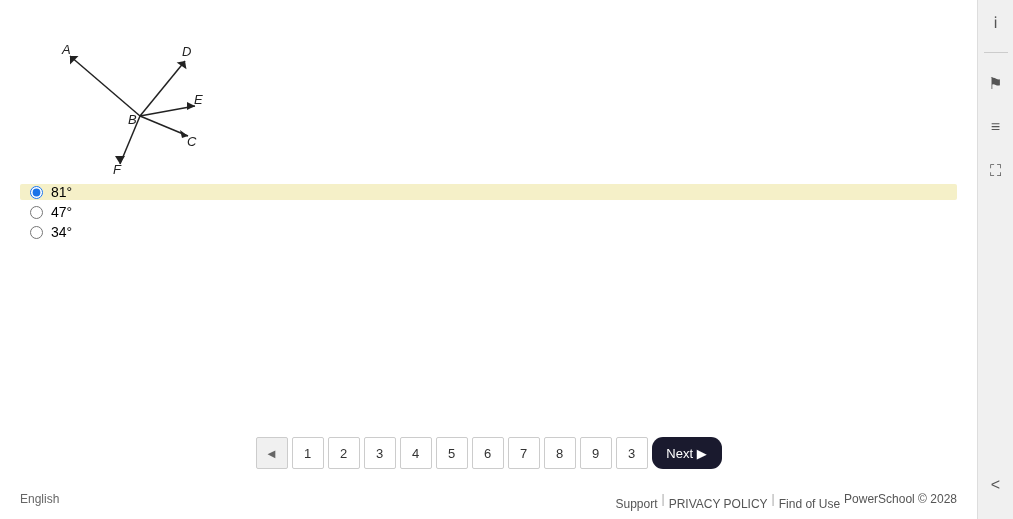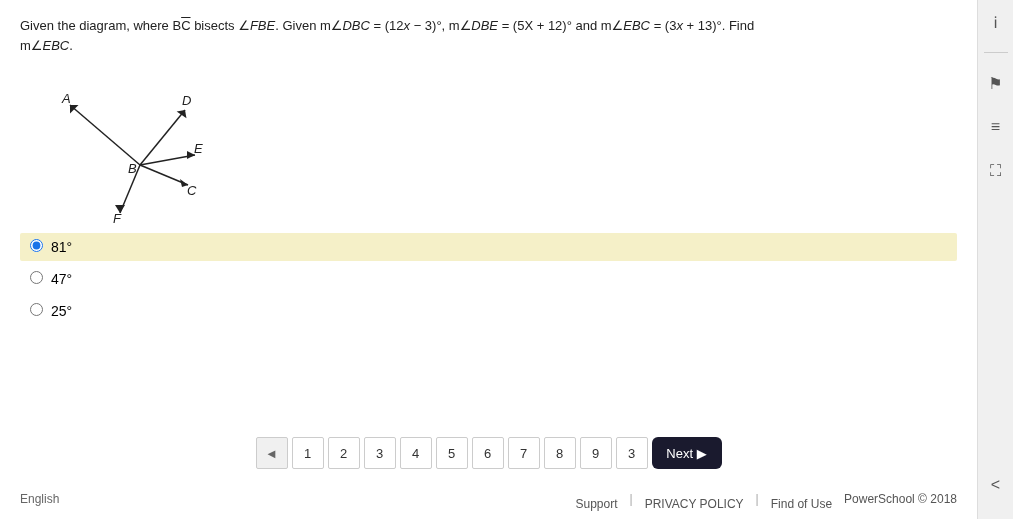--- a/index.html
+++ b/index.html
@@ -39,22 +39,22 @@
       margin-bottom: 8px;
     }
 
     
     .answer-choices {
       margin-top: 8px;
     }
 
     .answer-choice {
       display: flex;
-      align-items: flex-start;
-      padding: 6px 10px;
+      align-items: center;
+      padding: 0 10px;
       margin-bottom: 4px;
       font-size: 14px;
       cursor: pointer;
       border-radius: 2px;
     }
 
     .answer-choice.selected {
       background: #f5f0c8;
     }
 
@@ -93,36 +93,36 @@
       background: #f0f0f0;
       color: #666;
     }
 
     .page-btn.next-btn {
       background: #1a1a2e;
       color: #fff;
       width: 70px;
       border: none;
       font-size: 13px;
-      border-radius: 6px;
+      border-radius: 11px;
       gap: 4px;
     }
 
     
     .footer {
       position: absolute;
       bottom: 8px;
       left: 0;
       right: 0;
       display: flex;
       justify-content: flex-end;
       padding: 0 20px;
       font-size: 12px;
       color: #555;
-      gap: 12px;
+      gap: 4px;
       align-items: center;
     }
 
     .footer-left {
       margin-right: auto;
       color: #666;
     }
 
     .footer a {
       color: #555;
@@ -168,24 +168,20 @@
     .diagram-svg {
       width: 200px;
       height: 160px;
     }
   </style>
 </head>
 <body>
 
 <div class="main-content">
 
-  <div class="question-text">
-    <span>Given the diagram, where B<span style="text-decoration:overline">C</span> bisects ∠<i>FBE</i>. Given m∠<i>DBC</i> = (12<i>x</i> − 3)°, m∠<i>DBE</i> = (5X + 12)° and m∠<i>EBC</i> = (3<i>x</i> + 13)°. Find</span><br>
-    <span>m∠<i>EBC</i>.</span>
-  </div>
 
   <div class="diagram-area">
     <svg class="diagram-svg" viewBox="0 0 200 160">
 
       <line x1="120" y1="100" x2="50" y2="40" stroke="#222" stroke-width="1.5"></line>
       <polygon points="50,40 56,46 44,46" fill="#222" transform="rotate(-45 50 40)"></polygon>
       <text x="42" y="38" font-size="13" font-style="italic" fill="#222">A</text>
 
       <line x1="120" y1="100" x2="165" y2="45" stroke="#222" stroke-width="1.5"></line>
       <polygon points="165,45 159,51 171,51" fill="#222" transform="rotate(35 165 45)"></polygon>
@@ -211,21 +207,21 @@
     <div class="answer-choice selected">
       <input type="radio" name="answer" checked="" style="">
       <span>81°</span>
     </div>
     <div class="answer-choice">
       <input type="radio" name="answer" style="">
       <span>47°</span>
     </div>
     <div class="answer-choice">
       <input type="radio" name="answer" style="">
-      <span>25°</span>
+      <span>34°</span>
     </div>
   </div>
 
   <div class="pagination-area">
     <button class="page-btn prev">◄</button>
     <button class="page-btn">1</button>
     <button class="page-btn">2</button>
     <button class="page-btn">3</button>
     <button class="page-btn">4</button>
     <button class="page-btn">5</button>
@@ -239,21 +235,21 @@
     </button>
   </div>
 
   <div class="footer">
     <span class="footer-left">English</span>
     <a href="#">Support</a>
     <span class="separator">|</span>
     <a href="#">PRIVACY POLICY</a>
     <span class="separator">|</span>
     <a href="#">Find of Use</a>
-    <span>PowerSchool © 2018</span>
+    <span>PowerSchool © 2028</span>
   </div>
 
 </div>
 
 <div class="right-sidebar">
   <div class="sidebar-icon">ℹ</div>
   <div class="sidebar-divider"></div>
   <div class="sidebar-icon">⚑</div>
   <div class="sidebar-icon">≡</div>
   <div class="sidebar-icon">⛶</div>

